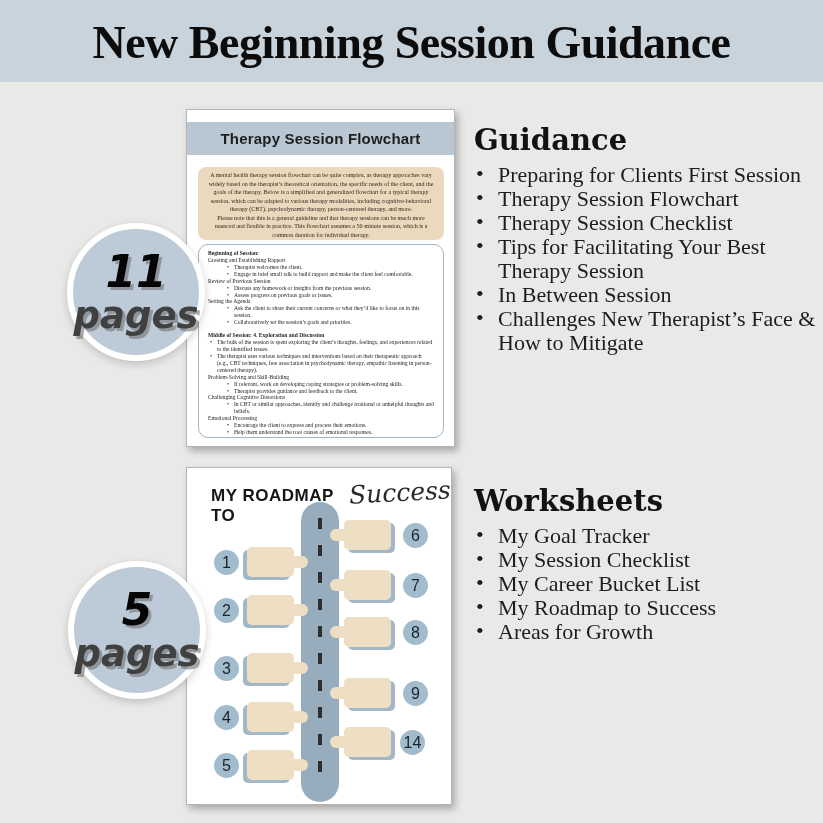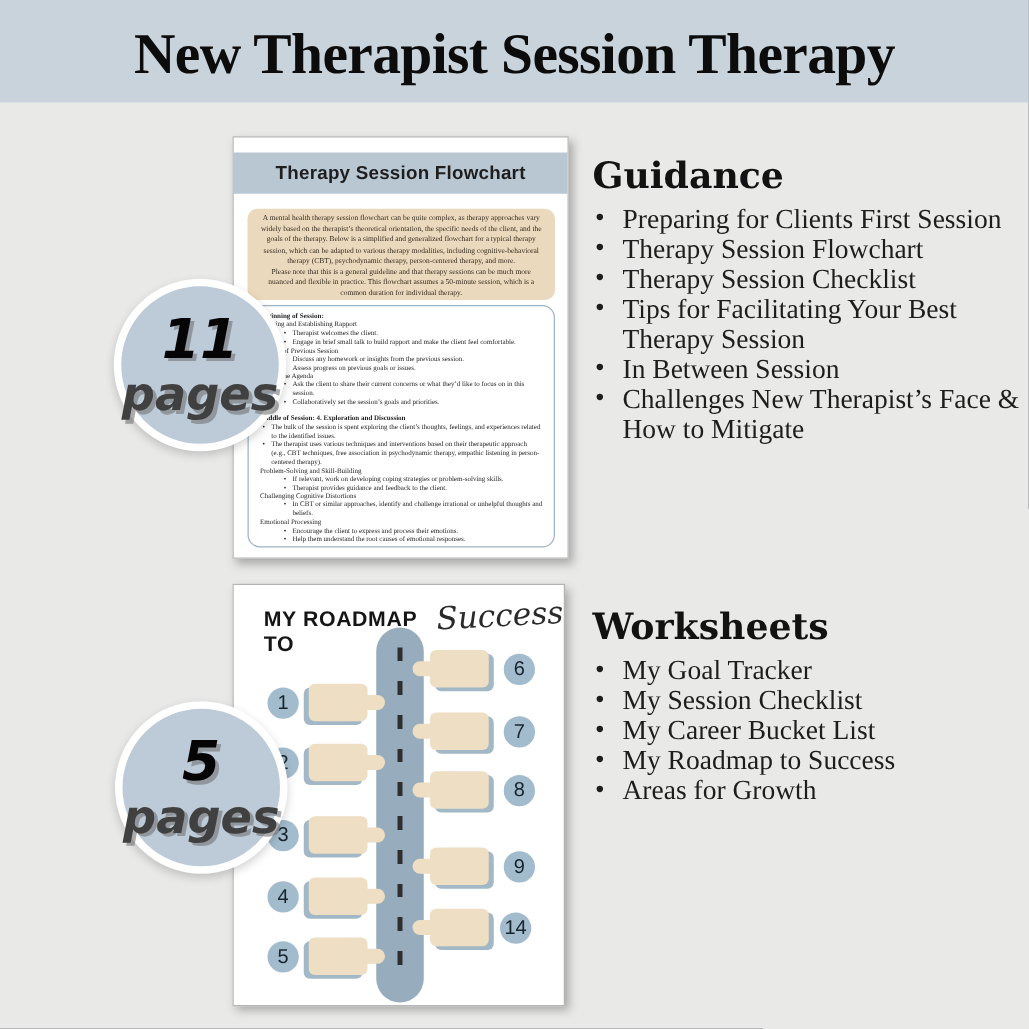--- a/index.html
+++ b/index.html
@@ -59,21 +59,21 @@
   .tag-l .dot{right:-12px;}
   .tag-r{left:157px;box-shadow:4px 3px 0 #a3b8c6;}
   .tag-r::after{left:-14px;border-radius:6px 0 0 6px;}
   .tag-r .dot{left:-12px;}
   .num{position:absolute;width:25px;height:25px;border-radius:50%;background:#a3bccd;
     color:#17242e;font-size:16px;line-height:25px;text-align:center;}
 
   
   .badge{position:absolute;width:126px;height:126px;border-radius:50%;background:#bccbd7;
     border:6px solid #ffffff;box-shadow:0 3px 8px rgba(0,0,0,.18);z-index:5;
-    display:flex;flex-direction:column;align-items:center;justify-content:center;margin-left:24px;}
+    display:flex;flex-direction:column;align-items:center;justify-content:center;}
   #badge1{left:67px;top:223px;}
   #badge2{left:68px;top:561px;}
   .badge .v{font-family:"DejaVu Sans",sans-serif;font-style:italic;font-weight:700;
     font-size:44px;line-height:1;color:#050505;text-shadow:3px 3px 0 rgba(115,115,115,.6);}
   .badge .l{font-family:"DejaVu Sans",sans-serif;font-style:italic;font-weight:700;
     font-size:37px;line-height:1;margin-top:3px;color:#404040;
     text-shadow:3px 3px 0 rgba(115,115,115,.6);text-align:right;}
 
   
   .col{position:absolute;left:474px;width:352px;}
@@ -85,21 +85,21 @@
   .col li{position:relative;padding-left:24px;font-family:"Liberation Serif",serif;
     font-size:22px;line-height:24px;color:#1d1d1d;}
   .col li::before{content:"\2022";position:absolute;left:2px;top:-1px;}
 </style>
 </head>
 <body>
 
 <div id="stage">
 
   <header class="banner">
-    <h1 class="title">New Therapist Session Therapy</h1>
+    <h1 class="title">New Beginning Session Guidance</h1>
   </header>
 
   <div class="doc" id="doc1">
     <div class="doc1-header">
       <span>Therapy Session Flowchart</span>
     </div>
     <div class="tan-box">
       <p>A mental health therapy session flowchart can be quite complex, as therapy approaches vary widely based on the therapist’s theoretical orientation, the specific needs of the client, and the goals of the therapy. Below is a simplified and generalized flowchart for a typical therapy session, which can be adapted to various therapy modalities, including cognitive-behavioral therapy (CBT), psychodynamic therapy, person-centered therapy, and more.</p>
       <p>Please note that this is a general guideline and that therapy sessions can be much more nuanced and flexible in practice. This flowchart assumes a 50-minute session, which is a common duration for individual therapy.</p>
     </div>

